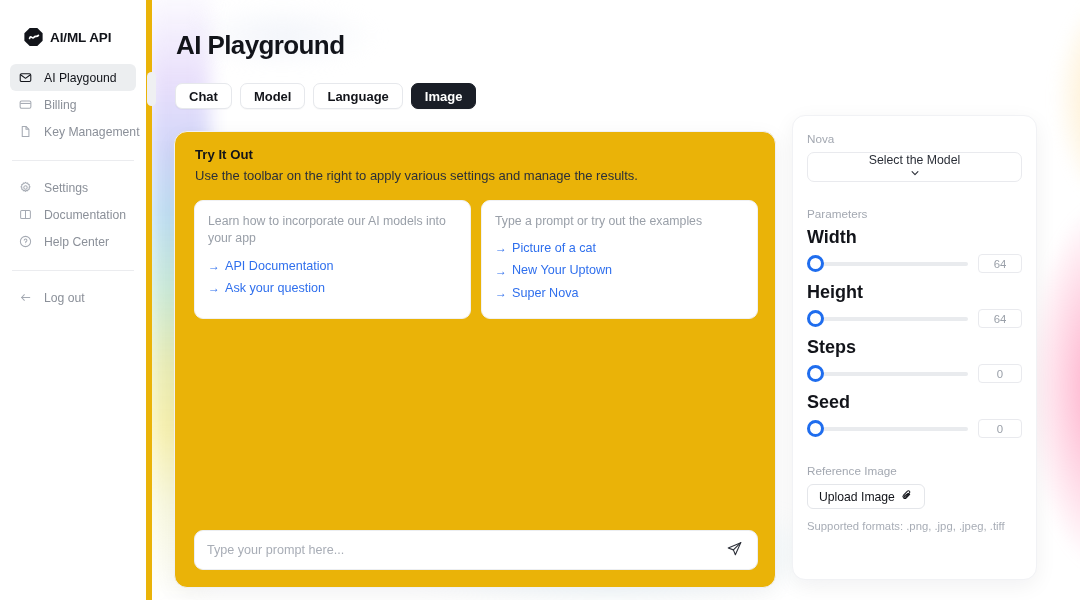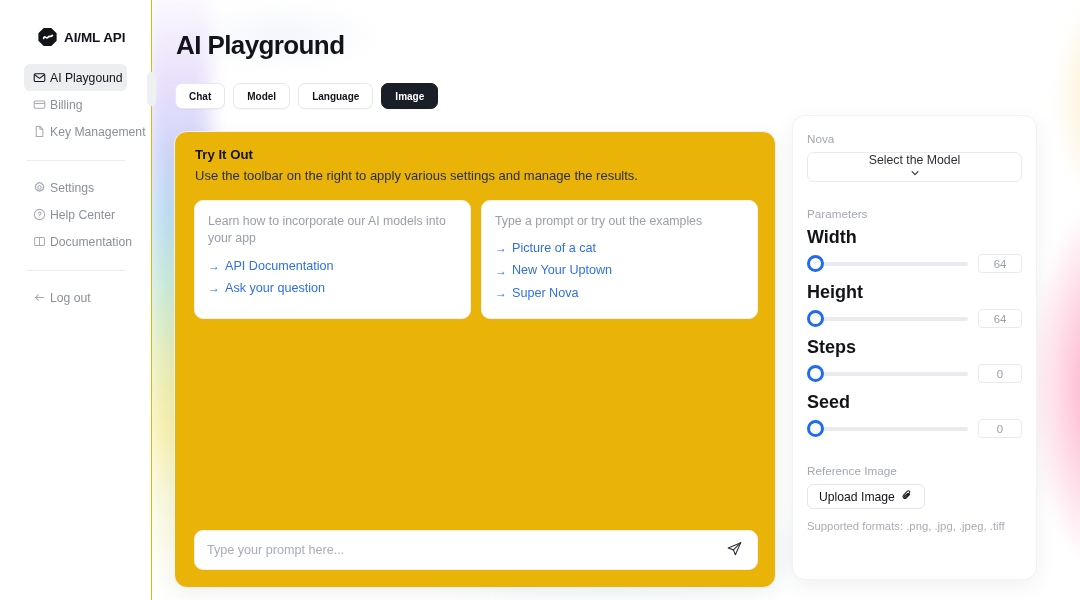--- a/index.html
+++ b/index.html
@@ -82,23 +82,23 @@
     pointer-events: none;
   }
 
   
   #sidebar {
     position: absolute;
     left: 0; top: 0;
     width: 152px;
     height: 600px;
     background: #ffffff;
-    border-right: 1px solid #eab308;
+    border-right: 6px solid #eab308;
     z-index: 5;
-    padding: 0 24px;
+    padding: 0 10px;
   }
 
   .brand {
     display: flex;
     align-items: center;
     gap: 7px;
     padding: 20px 0 0 14px;
     height: 54px;
   }
   .brand-mark {
@@ -114,21 +114,21 @@
     font-weight: bold;
     letter-spacing: -0.1px;
     color: #12141a;
     white-space: nowrap;
   }
 
   .nav-group { margin-top: 10px; }
   .nav-item {
     display: flex;
     align-items: center;
-    gap: 4px;
+    gap: 12px;
     height: 27px;
     padding: 0 8px;
     border-radius: 6px;
     cursor: pointer;
     color: #8b9099;
     font-size: 12.2px;
     white-space: nowrap;
   }
   .nav-item .nav-ico { width: 14px; height: 14px; flex: 0 0 14px; display:flex; align-items:center; justify-content:center; }
   .nav-item.active {
@@ -180,21 +180,21 @@
     display: flex;
     gap: 8px;
   }
   .tab {
     height: 26px;
     padding: 0 13px;
     border-radius: 7px;
     border: 1px solid #e6e8ec;
     background: #ffffff;
     color: #12141a;
-    font-size: 10px;
+    font-size: 13px;
     font-weight: bold;
     font-family: "Liberation Sans", sans-serif;
     display: flex; align-items: center; justify-content: center;
     cursor: pointer;
     box-shadow: 0 1px 1px rgba(16,24,40,0.03);
   }
   .tab.active {
     background: #1a1e27;
     border-color: #1a1e27;
     color: #ffffff;
@@ -455,36 +455,36 @@
           <circle cx="8" cy="8" r="2.1"></circle>
           <path d="M8 1.6 l1.1 1.2 1.6-.4 .5 1.6 1.6 .5 -.4 1.6 1.2 1.1 -1.2 1.1 .4 1.6 -1.6 .5 -.5 1.6 -1.6-.4 -1.1 1.2 -1.1-1.2 -1.6 .4 -.5-1.6 -1.6-.5 .4-1.6 -1.2-1.1 1.2-1.1 -.4-1.6 1.6-.5 .5-1.6 1.6 .4 Z" stroke-linejoin="round"></path>
         </svg>
       </span>
       <span>Settings</span>
     </div>
 
     <div class="nav-item">
       <span class="nav-ico">
         <svg width="13" height="13" viewBox="0 0 16 16" fill="none" stroke="#a5aab3" stroke-width="1.25">
+          <rect x="2" y="3" width="12" height="10" rx="1.3"></rect>
+          <path d="M8 3.2 V12.8"></path>
+        </svg>
+      </span>
+      <span>Documentation</span>
+    </div>
+
+    <div class="nav-item">
+      <span class="nav-ico">
+        <svg width="13" height="13" viewBox="0 0 16 16" fill="none" stroke="#a5aab3" stroke-width="1.25">
           <circle cx="8" cy="8" r="6.3"></circle>
           <path d="M6.4 6.3 a1.7 1.7 0 1 1 1.9 2 v1" stroke-linecap="round"></path>
           <circle cx="8.2" cy="11.2" r="0.55" fill="#a5aab3" stroke="none"></circle>
         </svg>
       </span>
       <span>Help Center</span>
-    </div>
-
-    <div class="nav-item">
-      <span class="nav-ico">
-        <svg width="13" height="13" viewBox="0 0 16 16" fill="none" stroke="#a5aab3" stroke-width="1.25">
-          <rect x="2" y="3" width="12" height="10" rx="1.3"></rect>
-          <path d="M8 3.2 V12.8"></path>
-        </svg>
-      </span>
-      <span>Documentation</span>
     </div>
 
   </nav>
 
   <div class="nav-sep"></div>
 
   <div class="nav-item">
     <span class="nav-ico">
       <svg width="13" height="13" viewBox="0 0 16 16" fill="none" stroke="#a5aab3" stroke-width="1.3" stroke-linecap="round" stroke-linejoin="round">
         <path d="M13.2 8 H3.2"></path>

